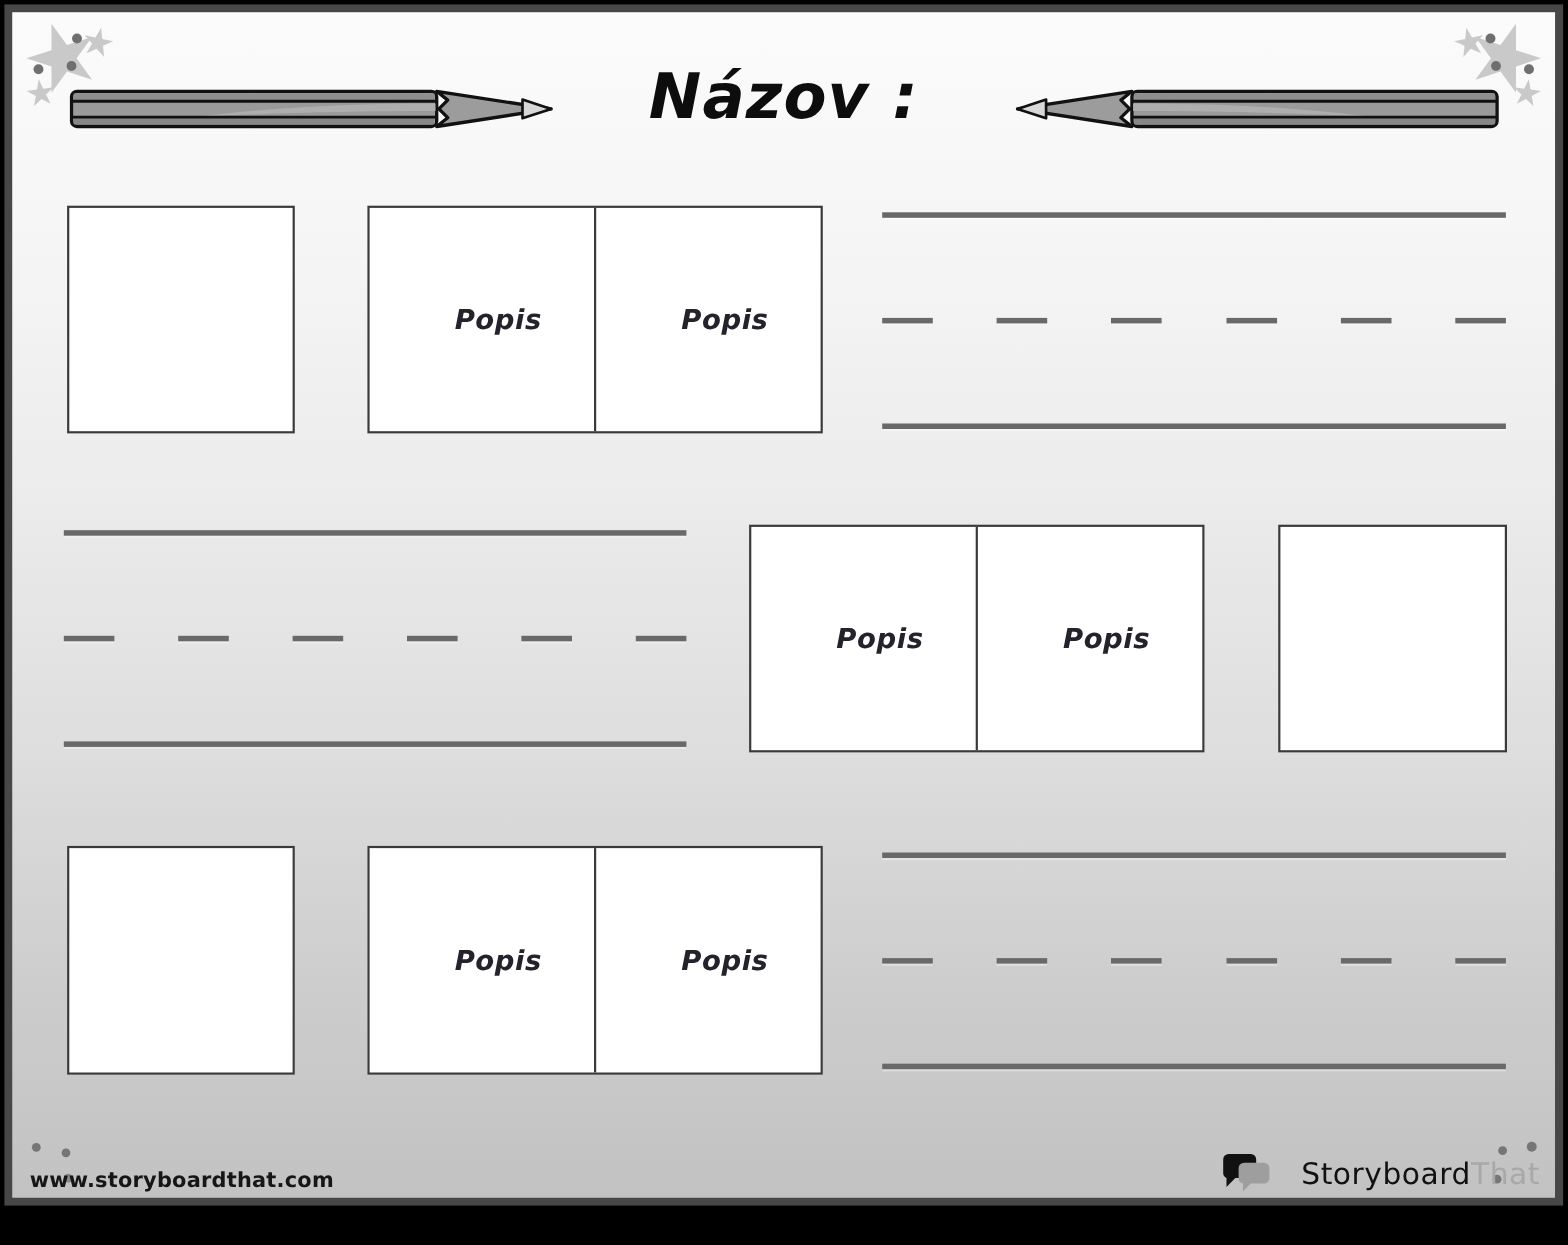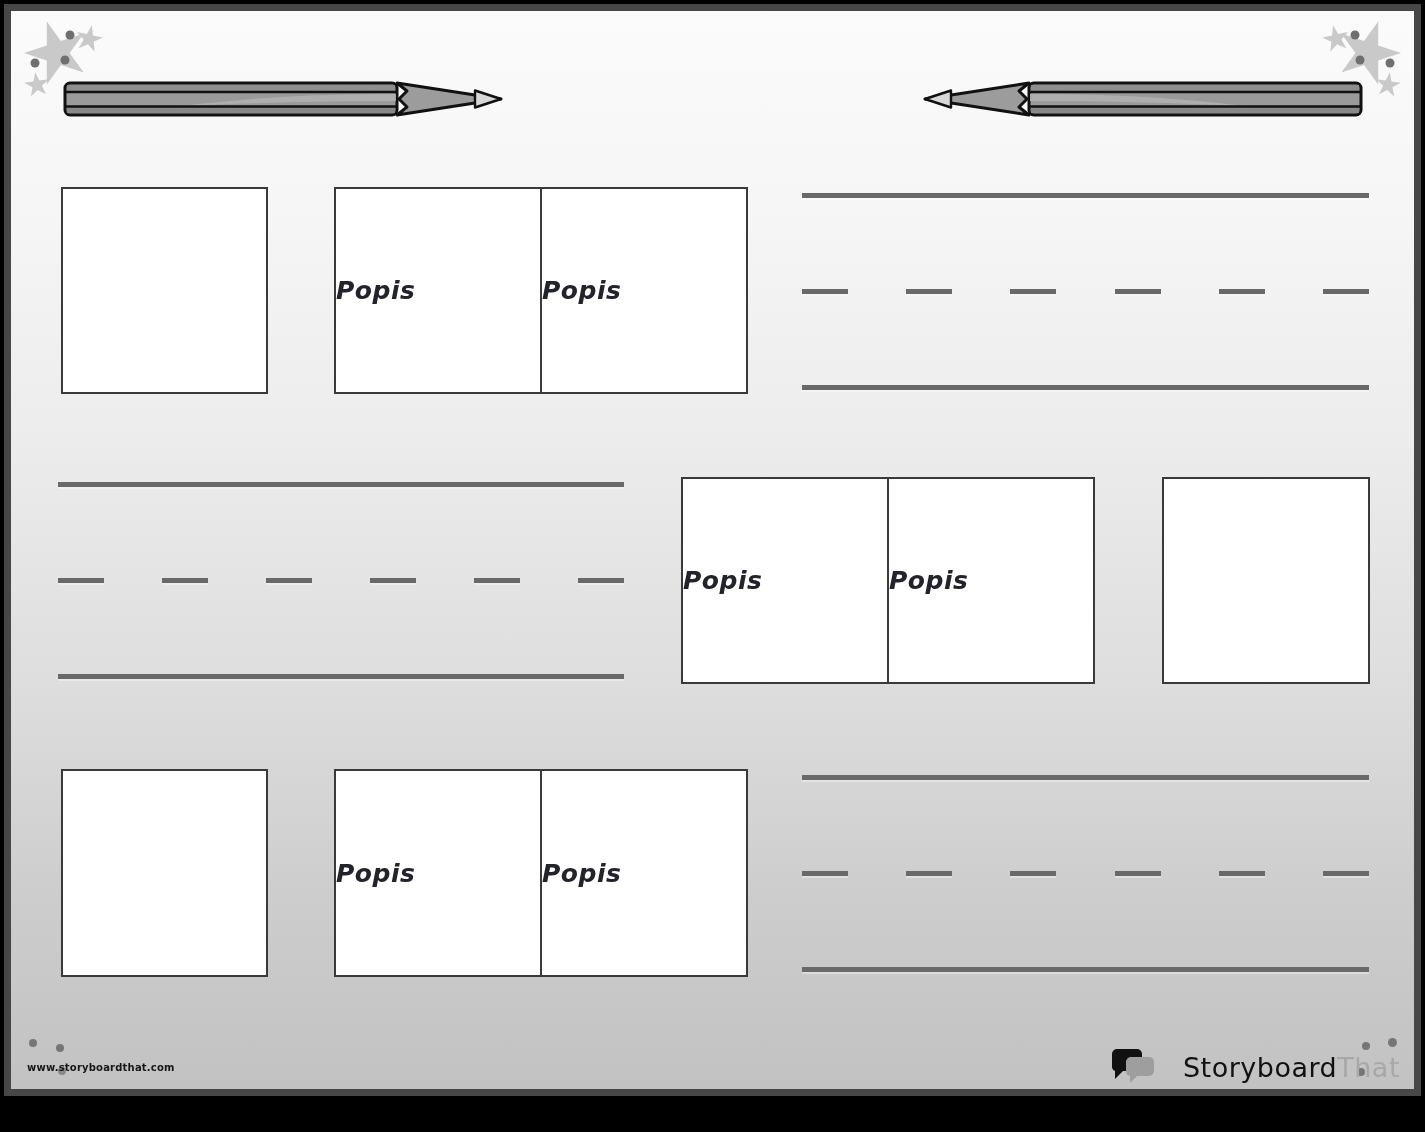--- a/index.html
+++ b/index.html
@@ -27,22 +27,23 @@
   }
   
   .image-box{
     background:#fff;border:2px solid #3a3a3a;box-sizing:border-box;
   }
   .desc-pair{
     background:#fff;border:2px solid #3a3a3a;box-sizing:border-box;
     display:flex;
   }
   .desc-cell{
-    flex:1;display:flex;align-items:center;justify-content:flex-start;
+    flex:1;display:flex;align-items:center;justify-content:center;
     box-sizing:border-box;
+    margin-left:30px;
   }
   .desc-cell:first-child{border-right:2px solid #3a3a3a;}
   .desc-label{
     font-size:25px;font-weight:bold;font-style:italic;color:#23232b;
     letter-spacing:.5px;
   }
   
   .lines-group{height:198px;}
   .wline{
     position:absolute;left:0;right:0;height:5px;background:#696969;
@@ -52,21 +53,21 @@
     position:absolute;left:0;right:0;height:5px;display:flex;
     justify-content:space-between;background:none;box-shadow:none;
   }
   .dash{
     width:46px;height:5px;background:#696969;
     box-shadow:0 2px 0 rgba(255,255,255,.35);
   }
   .l-top{top:0;} .l-mid{top:96px;} .l-bot{top:192px;}
   
   .site-url{
-    left:16px;top:1051px;font-size:10px;font-weight:bold;color:#161616;
+    left:16px;top:1051px;font-size:19px;font-weight:bold;color:#161616;
     letter-spacing:.2px;
   }
   .logo{
     top:1036px;right:14px;display:flex;align-items:center;gap:22px;
   }
   .logo-text{font-size:27px;font-weight:500;letter-spacing:.5px;white-space:nowrap;}
   .logo-primary{color:#111;}
   .logo-secondary{color:#a8a8a8;}
   .dot{position:absolute;border-radius:50%;background:#767676;}
 </style>
@@ -105,20 +106,21 @@
     <rect x="2" y="6" width="332" height="32" rx="5" fill="#9a9a9a" stroke="#111" stroke-width="3"></rect>
     <rect x="4" y="8" width="328" height="7" fill="#8e8e8e"></rect>
     <rect x="4" y="30" width="328" height="6" fill="#888"></rect>
     <path d="M333,17 L333,24 C255,24 185,26 118,29 C200,19 268,17 333,17 Z" fill="#b2b2b2" opacity="0.85"></path>
     <line x1="3" y1="15" x2="334" y2="15" stroke="#111" stroke-width="2.6"></line>
     <line x1="3" y1="29.5" x2="334" y2="29.5" stroke="#111" stroke-width="2.6"></line>
     <path d="M334,6 L438,22 L334,38 L344,30 L336,22 L344,14 Z" fill="#9c9c9c" stroke="#111" stroke-width="3" stroke-linejoin="round"></path>
     <path d="M412,13.5 L438,22 L412,30.5 Z" fill="#d8d8d8" stroke="#111" stroke-width="2.4" stroke-linejoin="round"></path>
   </svg>
 
+  <div class="abs title">Názov :</div>
 
   <svg class="abs pencil pencil-right" style="left:912px;top:66px;" viewBox="0 0 440 44">
     <rect x="2" y="6" width="332" height="32" rx="5" fill="#9a9a9a" stroke="#111" stroke-width="3"></rect>
     <rect x="4" y="8" width="328" height="7" fill="#8e8e8e"></rect>
     <rect x="4" y="30" width="328" height="6" fill="#888"></rect>
     <path d="M333,17 L333,24 C255,24 185,26 118,29 C200,19 268,17 333,17 Z" fill="#b2b2b2" opacity="0.85"></path>
     <line x1="3" y1="15" x2="334" y2="15" stroke="#111" stroke-width="2.6"></line>
     <line x1="3" y1="29.5" x2="334" y2="29.5" stroke="#111" stroke-width="2.6"></line>
     <path d="M334,6 L438,22 L334,38 L344,30 L336,22 L344,14 Z" fill="#9c9c9c" stroke="#111" stroke-width="3" stroke-linejoin="round"></path>
     <path d="M412,13.5 L438,22 L412,30.5 Z" fill="#d8d8d8" stroke="#111" stroke-width="2.4" stroke-linejoin="round"></path>

